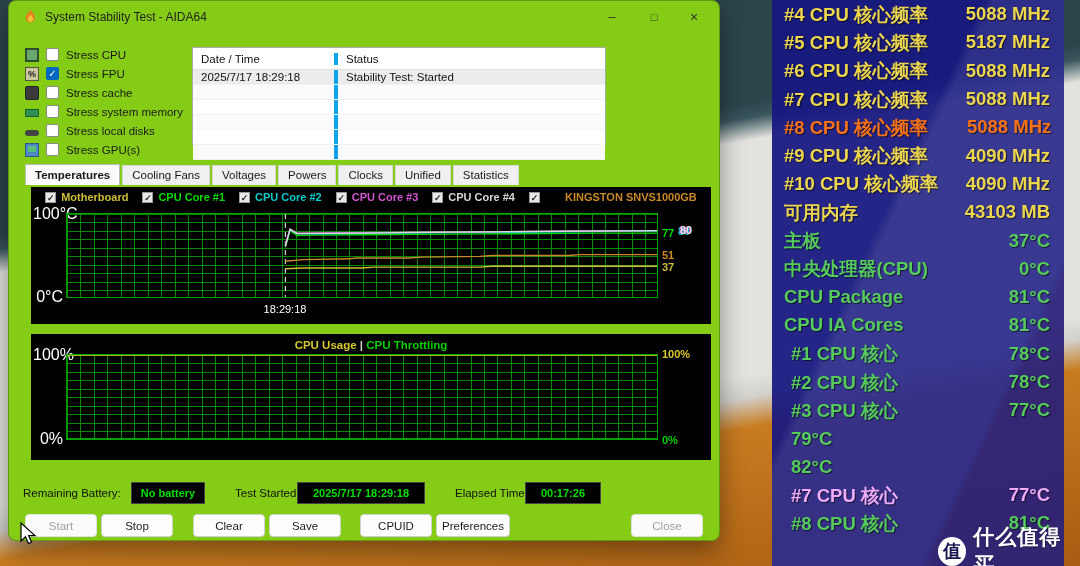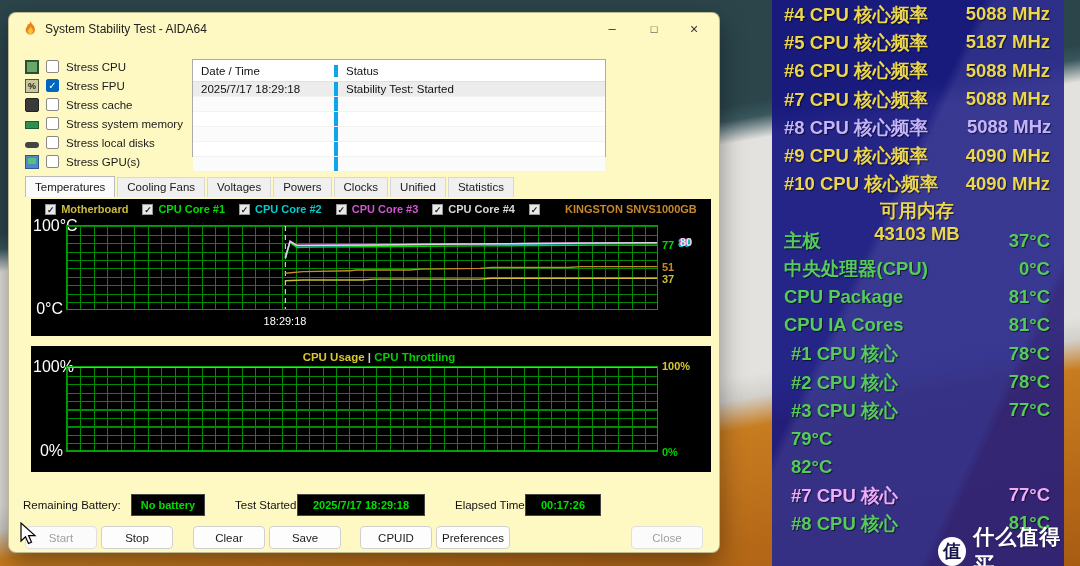--- a/index.html
+++ b/index.html
@@ -2,22 +2,22 @@
 <html><head>
 <meta charset="utf-8">
 <style>
   * { margin:0; padding:0; box-sizing:border-box; }
   html,body { width:1080px; height:566px; overflow:hidden; font-family:"Liberation Sans", sans-serif; }
   body { position:relative;
     background: linear-gradient(170deg, #2b454b 0%, #2b454b 31%, #3a575e 33%, #e3e2de 36%, #e3e2de 67%, #d2d0cb 70%, #c87c20 74%, #a85c12 100%);
   }
 
   
-  .win { position:absolute; left:8px; top:12px; width:712px; height:541px;
-    background:#fef9c3; border:1px solid rgba(0,0,0,.25); border-radius:8px;
+  .win { position:absolute; left:8px; top:0; width:712px; height:541px;
+    background:#84cc16; border:1px solid rgba(0,0,0,.25); border-radius:8px;
     box-shadow:0 10px 26px rgba(0,0,0,.4); }
   .titlebar { position:absolute; left:0; top:0; width:100%; height:32px; }
   .flame { position:absolute; left:14px; top:8px; width:15px; height:16px; }
   .title { position:absolute; left:36px; top:9px; font-size:12px; color:#222; }
   .winctl { position:absolute; top:6px; width:30px; height:20px; text-align:center;
     font-size:13px; color:#333; line-height:20px; cursor:default; }
   .ctl-min { right:92px; } .ctl-max { right:50px; font-size:11px; } .ctl-close { right:10px; font-size:14px; }
 
   
   .stress-list { position:absolute; left:16px; top:44px; }
@@ -44,21 +44,21 @@
   .lt-row { display:flex; height:15px; align-items:center; border-bottom:1px solid #f3f3f3; }
   .lt-row span { height:100%; line-height:15px; }
   .lt-row.filled { background:#efefef; }
   .lt-row:nth-child(odd) { background:#fbfbfb; }
   .lt-row.filled { background:#ececec !important; }
 
   
   .tab-bar { position:absolute; left:16px; top:163px; display:flex; align-items:flex-end; height:21px; }
   .tab { font-size:11.5px; color:#1a1a1a; padding:3px 9px 4px; background:#f0f0f0;
     border:1px solid #d8d8d8; border-bottom:none; margin-right:2px; }
-  .tab.active { background:#fbfbfb; border-color:#bbb; padding-top:4px; font-weight:400; }
+  .tab.active { background:#fbfbfb; border-color:#bbb; padding-top:4px; font-weight:700; }
 
   
   .chart-panel { position:absolute; background:#000; }
   #temp-panel { left:22px; top:186px; width:680px; height:137px; }
   #usage-panel { left:22px; top:333px; width:680px; height:126px; }
   .legend { position:absolute; left:0; top:4px; width:100%; display:flex; justify-content:center; gap:14px;
     font-size:11px; font-weight:bold; }
   .leg-item { display:flex; align-items:center; gap:5px; }
   .leg-cb { width:11px; height:11px; background:#e8e8e8; border:1px solid #999; color:#222;
     font-size:9px; line-height:10px; text-align:center; }
@@ -70,21 +70,21 @@
   #temp-plot { left:35px; top:26px; width:592px; height:85px; }
   #usage-plot { left:35px; top:20px; width:592px; height:86px; }
   .plot svg { position:absolute; left:0; top:0; width:100%; height:100%; }
   .axis-label { position:absolute; color:#fff; font-size:16px; transform:translateY(-50%); }
   .axis-label.ra { text-align:right; width:30px; }
   .vlabels { position:absolute; width:52px; }
   #temp-vlabels { left:631px; top:26px; height:85px; }
   #usage-vlabels { left:631px; top:20px; height:86px; }
   .vlabels span { position:absolute; transform:translateY(-50%); font-size:11px; font-weight:bold; white-space:nowrap; }
   .xtick { position:absolute; color:#fff; font-size:11px; transform:translateX(-50%); }
-  .usage-title { position:absolute; top:5px; width:100%; text-align:center; font-size:11.5px; font-weight:bold;margin-left:8px; }
+  .usage-title { position:absolute; top:5px; width:100%; text-align:center; font-size:11.5px; font-weight:bold; }
 
   
   .statusbar { position:absolute; left:0; top:481px; width:100%; height:24px; font-size:11.5px; color:#111; }
   .sb-label { position:absolute; top:5px; }
   .sb-box { position:absolute; top:0; height:22px; background:#000; border:1px solid #454545;
     color:#00e000; font-size:11px; font-weight:bold; text-align:center; line-height:20px; }
 
   
   .button-row { position:absolute; left:0; top:513px; width:100%; height:24px; display:flex; padding:0 16px; }
   .btn { height:23px; width:72px; background:#fdfdfd; border:1px solid #d0d0d0; border-radius:4px;
@@ -308,33 +308,33 @@
         <span>5187 MHz</span>
       </div>
       <div class="sensor-row" style="color: rgb(236, 214, 76);">
         <span>#6 CPU 核心频率</span>
         <span>5088 MHz</span>
       </div>
       <div class="sensor-row" style="color: rgb(236, 214, 76);">
         <span>#7 CPU 核心频率</span>
         <span>5088 MHz</span>
       </div>
-      <div class="sensor-row" style="color: #c4b5fd; gap: 39px;">
+      <div class="sensor-row" style="color: #f97316; gap: 39px;">
         <span>#8 CPU 核心频率</span>
         <span>5088 MHz</span>
       </div>
       <div class="sensor-row" style="color: rgb(236, 214, 76);">
         <span>#9 CPU 核心频率</span>
         <span>4090 MHz</span>
       </div>
       <div class="sensor-row" style="color: rgb(236, 214, 76);">
         <span>#10 CPU 核心频率</span>
         <span>4090 MHz</span>
       </div>
-      <div class="sensor-row" style="color: rgb(236, 214, 76); flex-direction: column;">
+      <div class="sensor-row" style="color: rgb(236, 214, 76);">
         <span>可用内存</span>
         <span>43103 MB</span>
       </div>
       <div class="sensor-row" style="color: rgb(85, 203, 90);">
         <span>主板</span>
         <span>37°C</span>
       </div>
       <div class="sensor-row" style="color: rgb(85, 203, 90);">
         <span>中央处理器(CPU)</span>
         <span>0°C</span>

